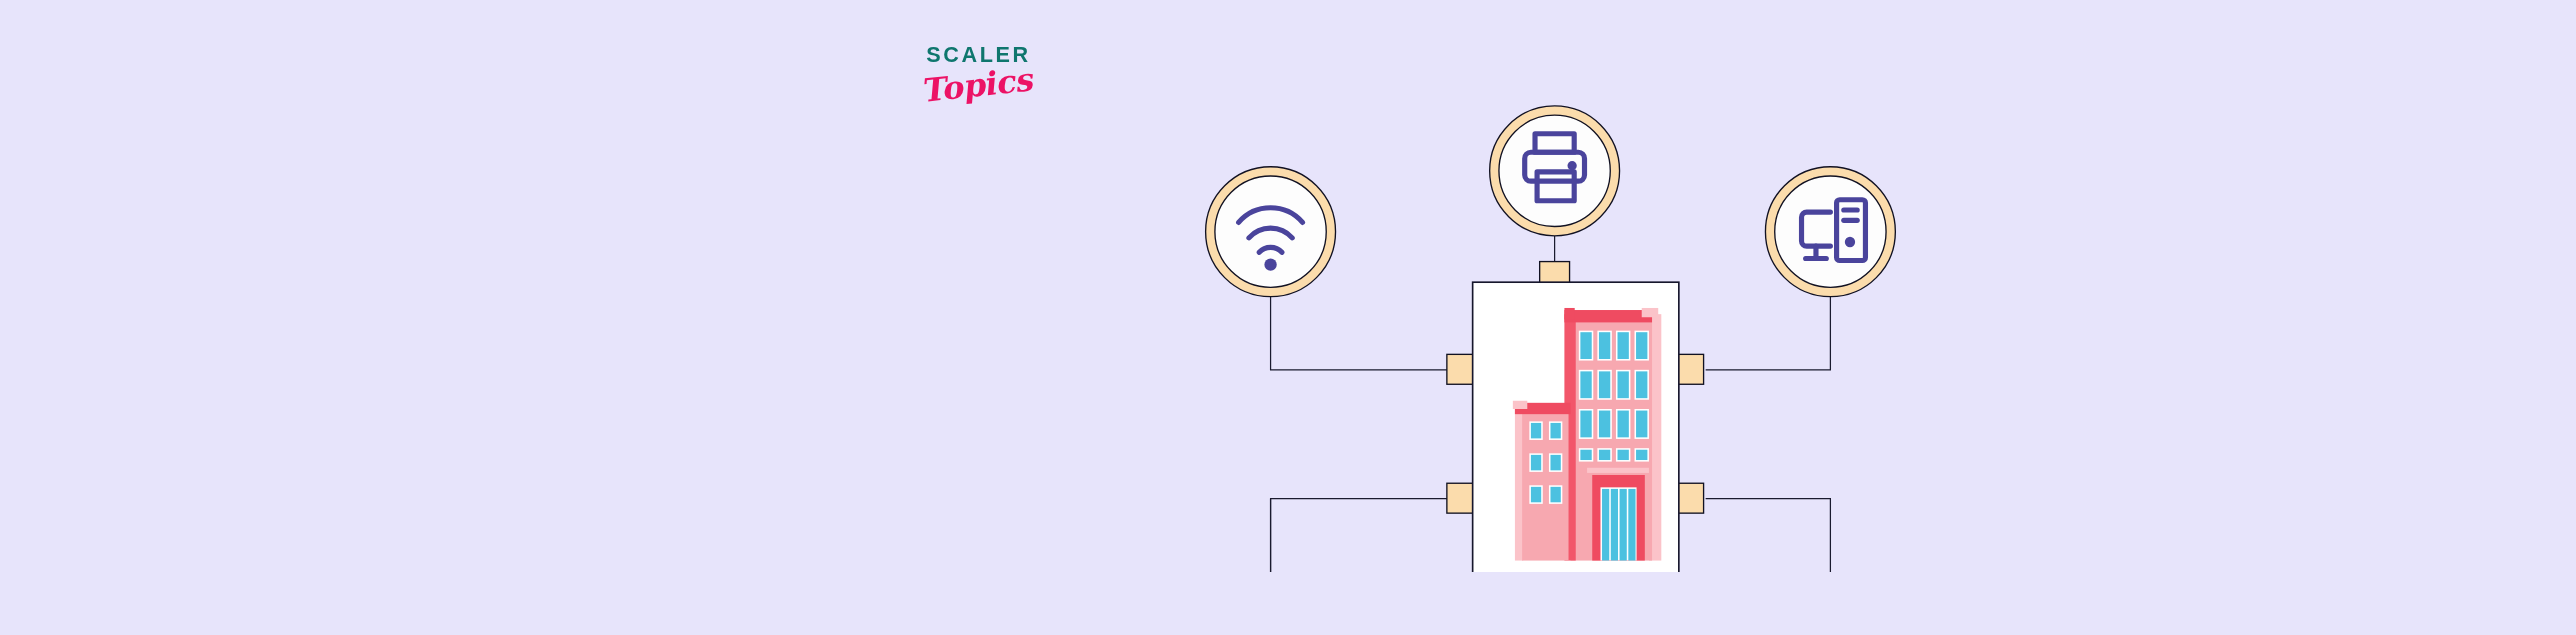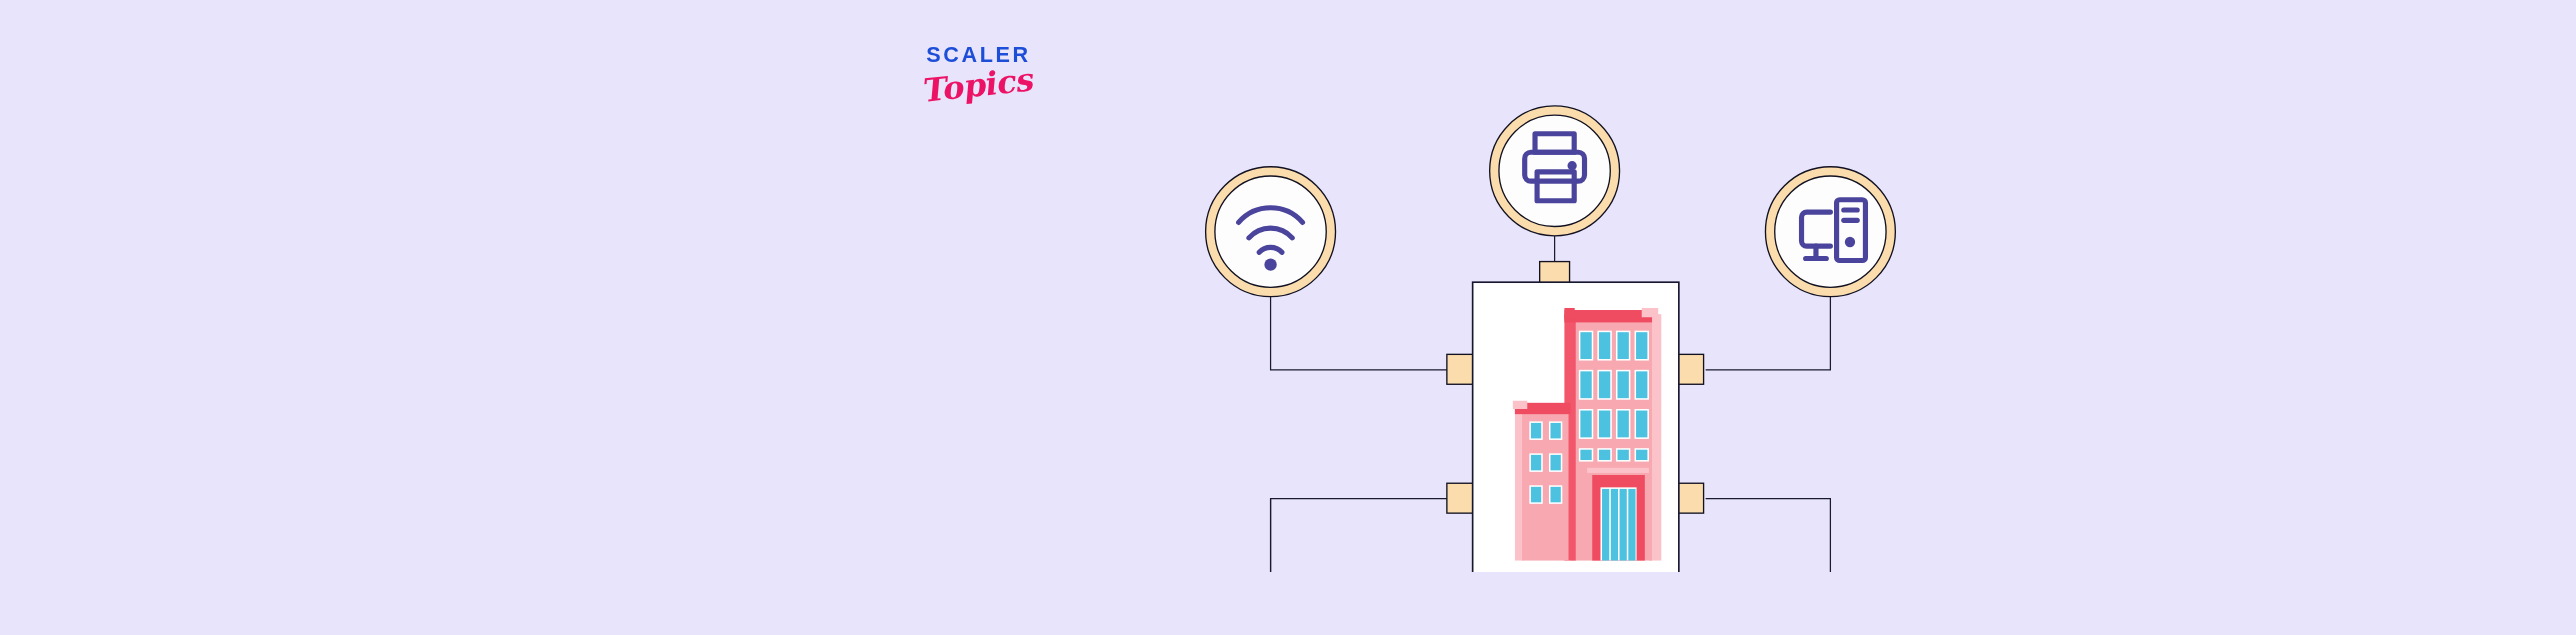--- a/index.html
+++ b/index.html
@@ -22,21 +22,21 @@
     top: 44px;
     width: 165px;
     height: 93px;
     user-select: none;
   }
   #logo .logo-scaler {
     font-family: "Liberation Sans", sans-serif;
     font-weight: bold;
     font-size: 21.6px;
     letter-spacing: 2.6px;
-    color: #1d4ed8;
+    color: #0f766e;
     line-height: 1;
     text-align: center;
   }
   #logo .logo-topics {
     font-family: "DejaVu Serif", serif;
     font-style: italic;
     font-weight: bold;
     font-size: 32px;
     color: #ec1265;
     line-height: 1;

